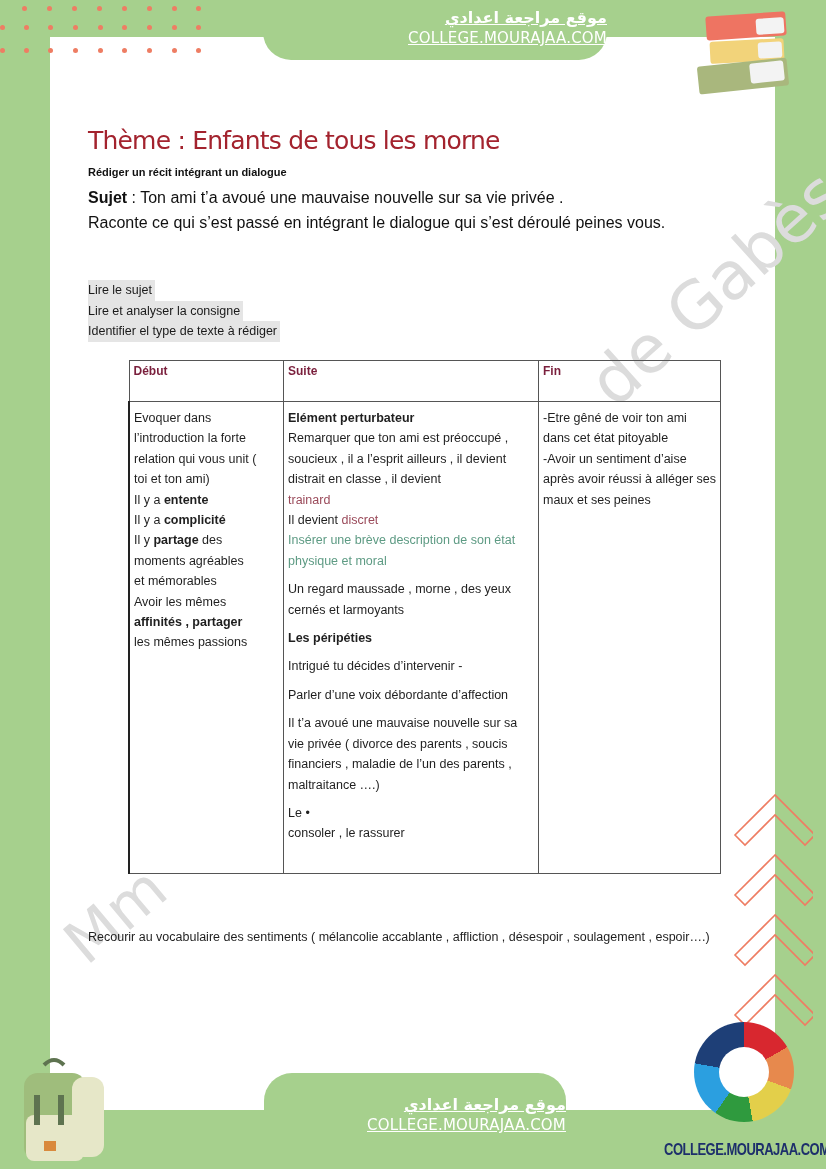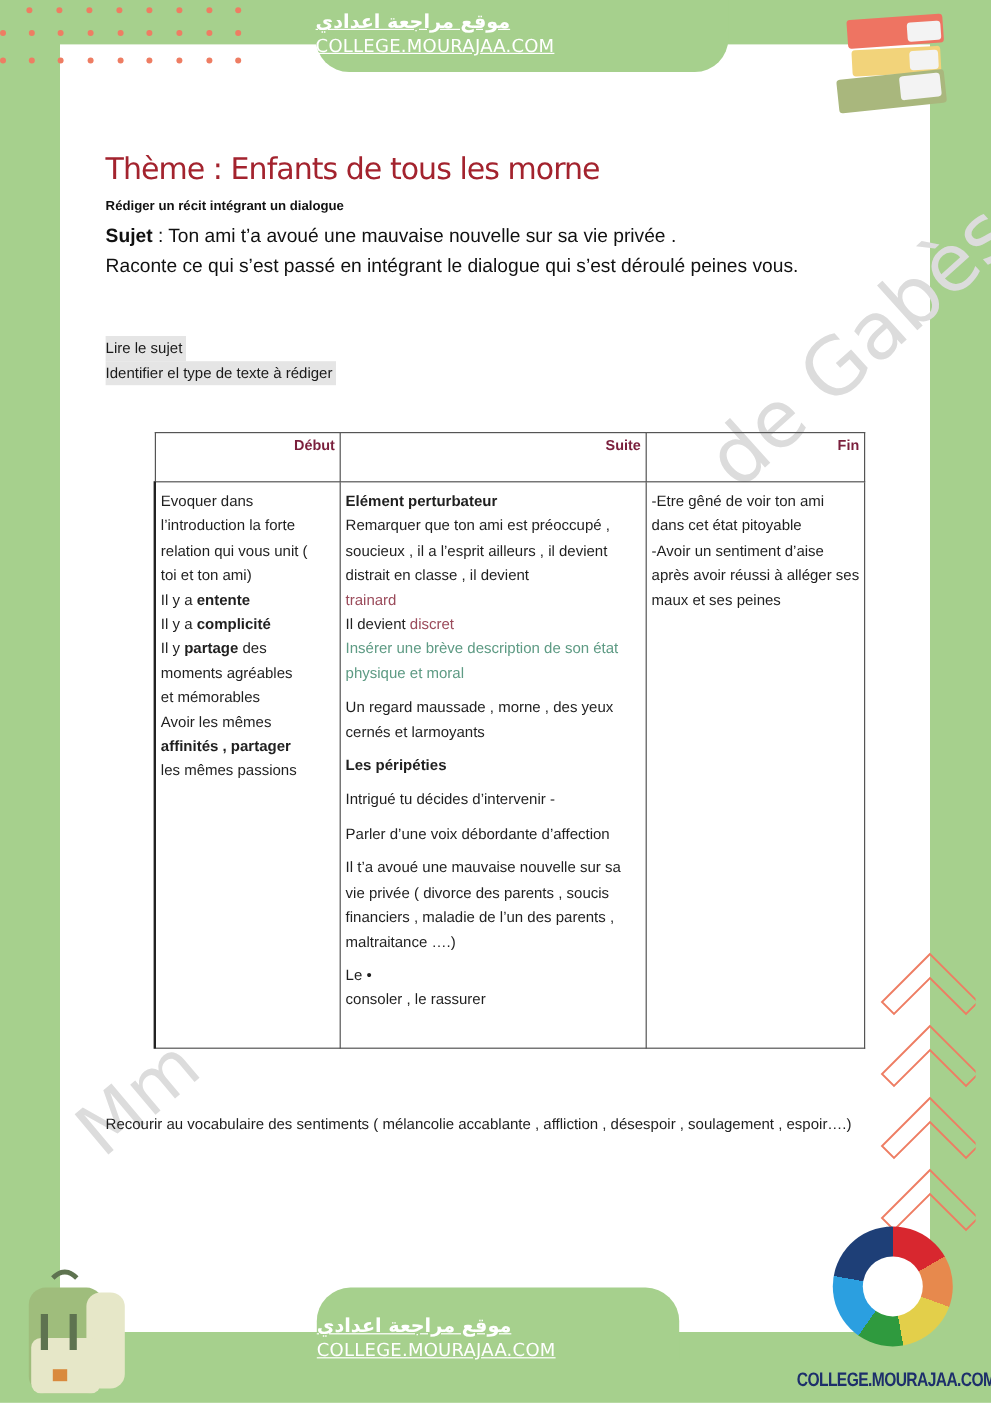--- a/index.html
+++ b/index.html
@@ -1,20 +1,20 @@
 <!DOCTYPE html>
 <html><head>
 <meta charset="utf-8">
 <style>
   html,body{margin:0;padding:0;}
   body{width:826px;height:1169px;position:relative;overflow:hidden;background:#a6d08d;font-family:"Liberation Sans",sans-serif;}
   .page{position:absolute;left:50px;top:37px;width:725px;height:1073px;background:#ffffff;}
   .dots{position:absolute;left:0;top:0;width:200px;height:60px;}
   .dot{position:absolute;width:5px;height:5px;border-radius:50%;background:#ee7d63;}
-  .tab{position:absolute;background:#a6d08d;text-align:left;color:#ffffff;}
+  .tab{position:absolute;background:#a6d08d;text-align:right;color:#ffffff;}
   .tab-top{left:263px;top:0;width:344px;height:60px;border-radius:0 0 28px 28px;}
   .tab-bottom{left:264px;top:1073px;width:302px;height:60px;border-radius:28px 28px 0 0;}
   .tab .ar{font-family:"DejaVu Sans",sans-serif;font-weight:bold;font-size:16px;text-decoration:underline;line-height:20px;display:block;direction:rtl;}
   .tab .en{font-family:"DejaVu Sans",sans-serif;font-size:15px;text-decoration:underline;line-height:20px;display:block;letter-spacing:0.2px;}
   .tab-top .ar{padding-top:8px;}
   .tab-bottom .ar{padding-top:22px;}
   .books{position:absolute;left:692px;top:12px;width:100px;height:80px;}
   .book{position:absolute;border-radius:3px;}
   .backpack{position:absolute;left:14px;top:1055px;width:100px;height:110px;}
   .logo{position:absolute;left:694px;top:1022px;width:100px;height:100px;border-radius:50%;
@@ -25,21 +25,21 @@
   .watermark{position:absolute;font-family:"DejaVu Sans",sans-serif;color:#dcdcdc;font-size:66px;white-space:nowrap;pointer-events:none;}
   .wm1{left:560px;top:250px;transform:rotate(-42deg);}
   .wm2{left:60px;top:880px;transform:rotate(-40deg);font-size:60px;}
   .title{position:absolute;left:88px;top:126px;font-family:"DejaVu Sans",sans-serif;font-size:25px;color:#a3232e;letter-spacing:-0.8px;}
   .subtitle{position:absolute;left:88px;top:166px;font-size:11px;font-weight:bold;color:#111;}
   .sujet{position:absolute;left:88px;top:185px;font-size:16px;color:#111;line-height:25px;}
   .sujet b{font-weight:bold;}
   .steps{position:absolute;left:88px;top:280px;font-size:12.5px;line-height:20.5px;color:#1a1a1a;}
   .steps span{background:#e5e5e5;display:inline-block;padding-right:3px;}
   table.plan{position:absolute;left:128px;top:360px;width:593px;border-collapse:collapse;font-size:12.5px;color:#1f1f1f;}
-  table.plan th{border:1.5px solid #555;text-align:right;vertical-align:top;font-weight:bold;color:#7a1f3c;height:34px;padding:3px 4px;font-size:12px;}
+  table.plan th{border:1.5px solid #555;text-align:left;vertical-align:top;font-weight:bold;color:#7a1f3c;height:34px;padding:3px 4px;font-size:12px;}
   table.plan td{border:1.5px solid #555;vertical-align:top;padding:6px 4px 10px 4px;line-height:20.4px;height:455px;}
   table.plan td.c1{width:145px;border-left:2.5px solid #222;}
   table.plan td.c2{width:246px;}
   .p{margin:0;}
   .gap{margin-top:8px;}
   .red{color:#9a4a5a;}
   .green{color:#5e9b84;}
   .footer-text{position:absolute;left:88px;top:927px;width:640px;font-size:12.5px;line-height:20.5px;color:#1f1f1f;}
 </style>
 </head>
@@ -95,20 +95,21 @@
 
 <div class="title">Thème : Enfants de tous les morne</div>
 <div class="subtitle">Rédiger un récit intégrant un dialogue</div>
 <div class="sujet">
   <div><b>Sujet</b><span> :  Ton ami t’a avoué  une mauvaise nouvelle sur sa vie privée .</span></div>
   <div>Raconte ce qui s’est passé  en intégrant le dialogue qui s’est déroulé peines vous.</div>
 </div>
 
 <div class="steps">
   <div><span>Lire le sujet</span></div>
+  <div><span>Lire et analyser la consigne</span></div>
   <div><span>Identifier el type de texte à rédiger</span></div>
 </div>
 
 <table class="plan">
   <thead>
     <tr>
       <th>Début</th>
       <th>Suite</th>
       <th>Fin</th>
     </tr>

